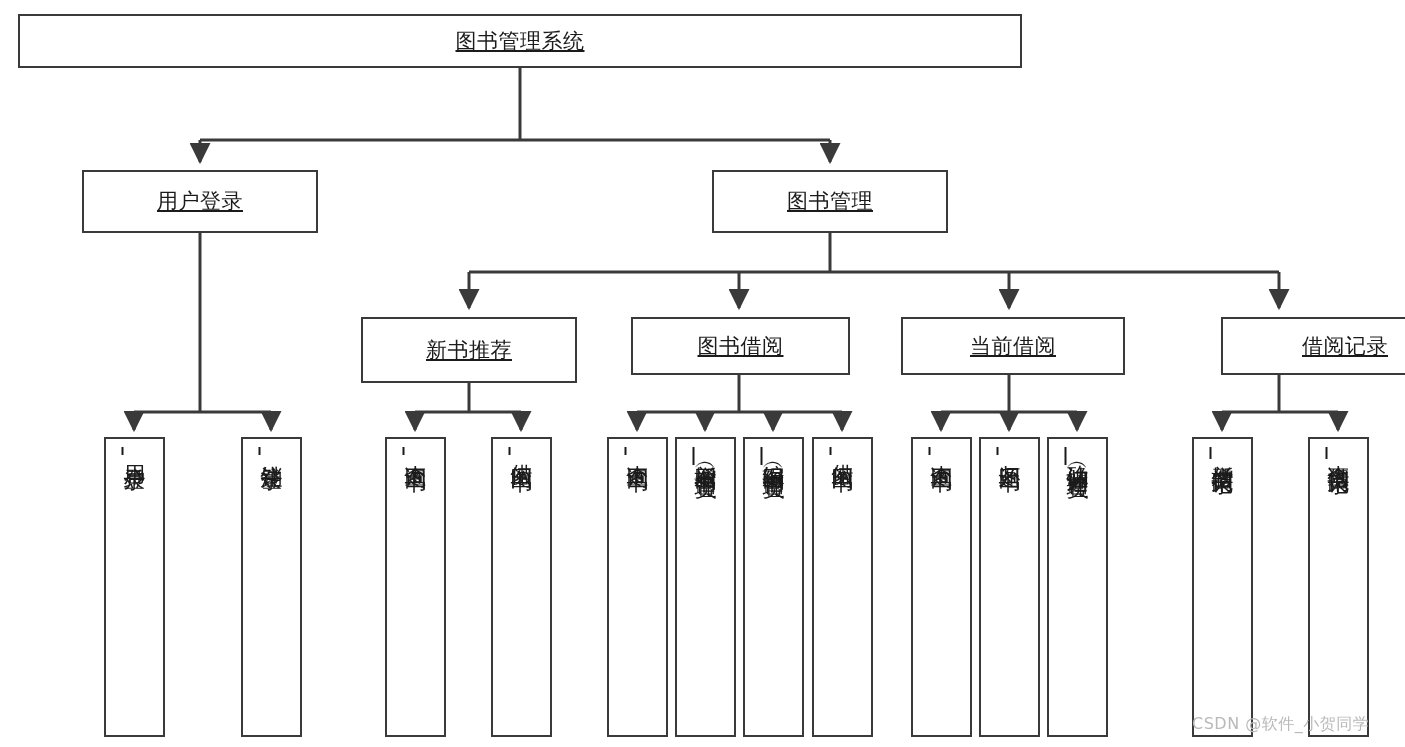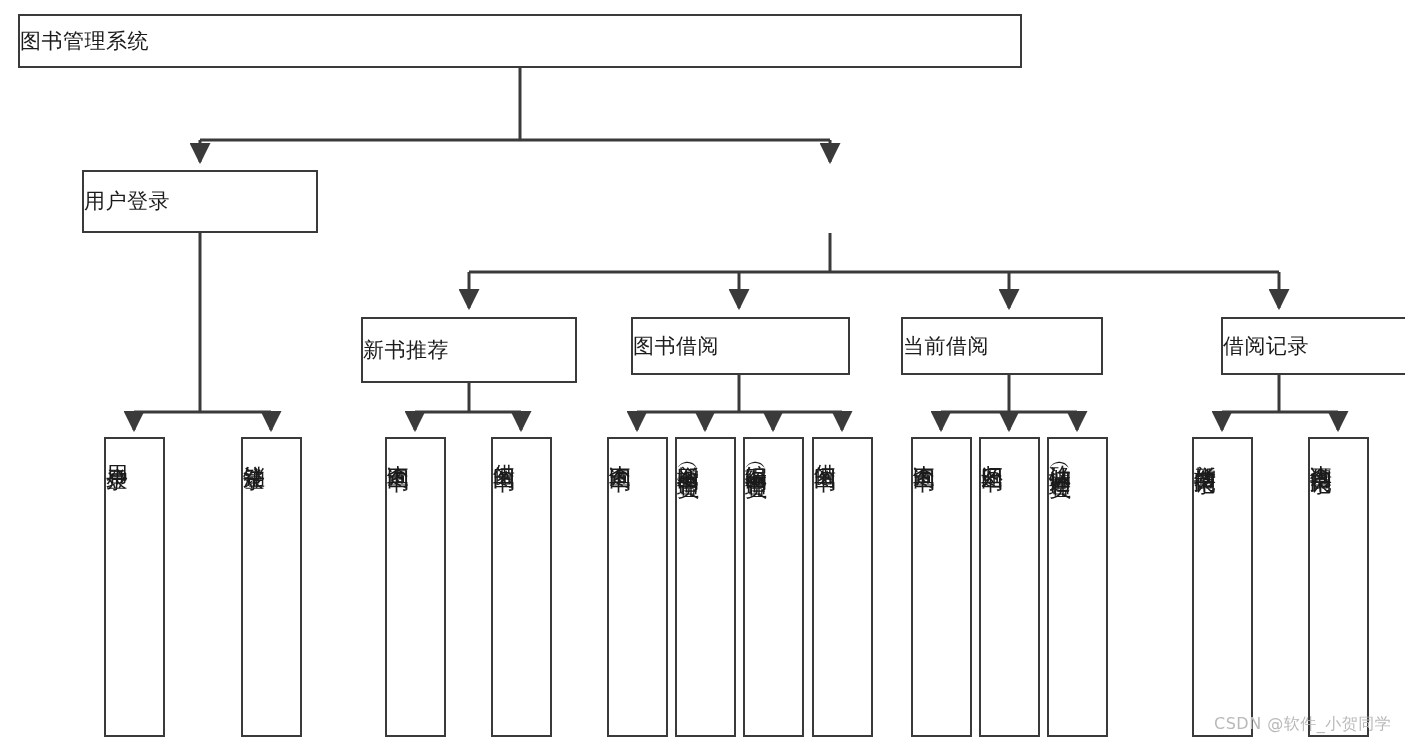--- a/index.html
+++ b/index.html
@@ -26,22 +26,23 @@
     width: 1405px;
     height: 747px;
   }
   .node {
     position: absolute;
     box-sizing: border-box;
     border: 2px solid #3a3a3a;
     background: #ffffff;
     display: flex;
     align-items: center;
-    justify-content: flex-start;
+    justify-content: center;
     color: #1b1b1b;
+    text-decoration: underline;
   }
   .node-label {
     display: block;
     text-align: center;
     line-height: 1.18;
     color: #1b1b1b;
     white-space: nowrap;
   }
   .node.horizontal .node-label {
     font-size: 21px;
@@ -60,21 +61,20 @@
   }
   .watermark {
     position: absolute;
     left: 1192px;
     top: 714px;
     font-size: 16px;
     color: #b9b9b9;
     letter-spacing: 0.5px;
     white-space: nowrap;
     font-family: "DejaVu Sans", "Liberation Sans", sans-serif;
-    padding-left: 22px;
   }
 </style>
 </head>
 <body>
 
 <div id="diagram-root">
 
   <svg id="edges" viewBox="0 0 1405 747" xmlns="http://www.w3.org/2000/svg">
     <defs>
       <marker id="arrow" viewBox="0 0 10 10" refX="9" refY="5" markerWidth="7" markerHeight="7" orient="auto-start-reverse">
@@ -125,28 +125,31 @@
     </g>
   </svg>
 
   <div class="node horizontal" style="left:18px; top:14px; width:1004px; height:54px;">
     <span class="node-label">图书管理系统</span>
   </div>
 
   <div class="node horizontal" style="left:82px; top:170px; width:236px; height:63px;">
     <span class="node-label">用户登录</span>
   </div>
+  <div class="node horizontal" style="left:712px; top:170px; width:236px; height:63px;">
+    <span class="node-label">图书管理</span>
+  </div>
 
   <div class="node horizontal" style="left:361px; top:317px; width:216px; height:66px;">
     <span class="node-label">新书推荐</span>
   </div>
   <div class="node horizontal" style="left:631px; top:317px; width:219px; height:58px;">
     <span class="node-label">图书借阅</span>
   </div>
-  <div class="node horizontal" style="left:901px; top:317px; width:202px; height:58px;">
+  <div class="node horizontal" style="left:901px; top:317px; width:224px; height:58px;">
     <span class="node-label">当前借阅</span>
   </div>
   <div class="node horizontal" style="left:1221px; top:317px; width:248px; height:58px;">
     <span class="node-label">借阅记录</span>
   </div>
 
   <div class="node vertical" style="left:104px; top:437px; width:61px; height:300px;">
     <span class="node-label">用户登录</span>
   </div>
   <div class="node vertical" style="left:241px; top:437px; width:61px; height:300px;">

